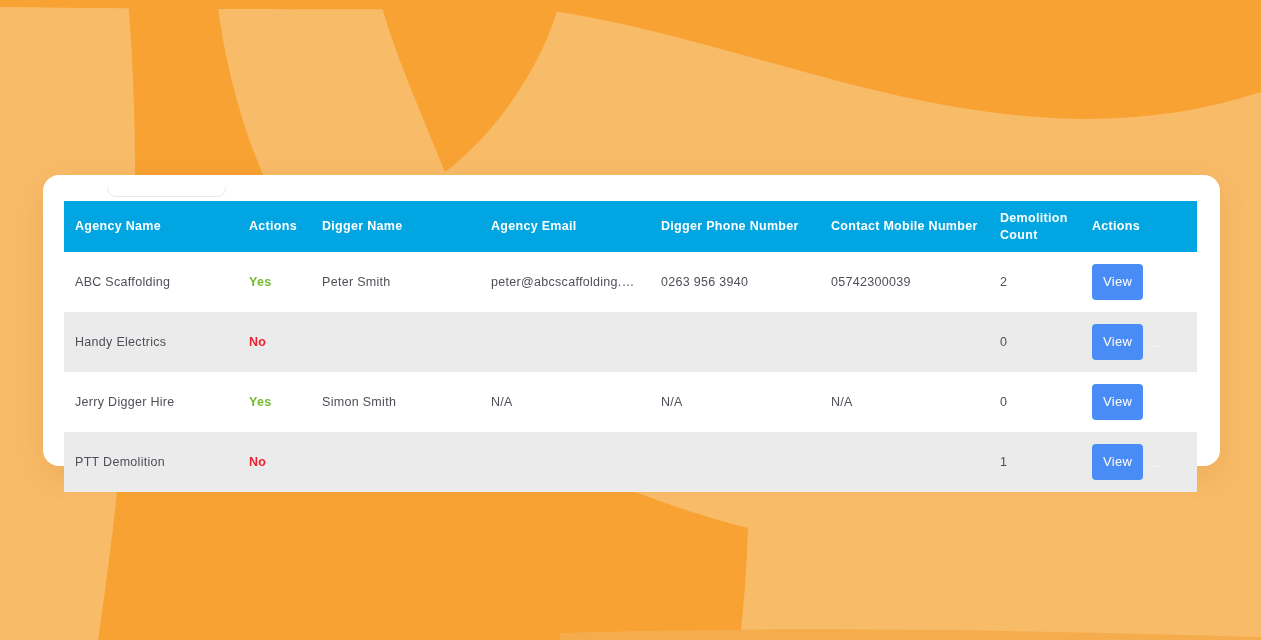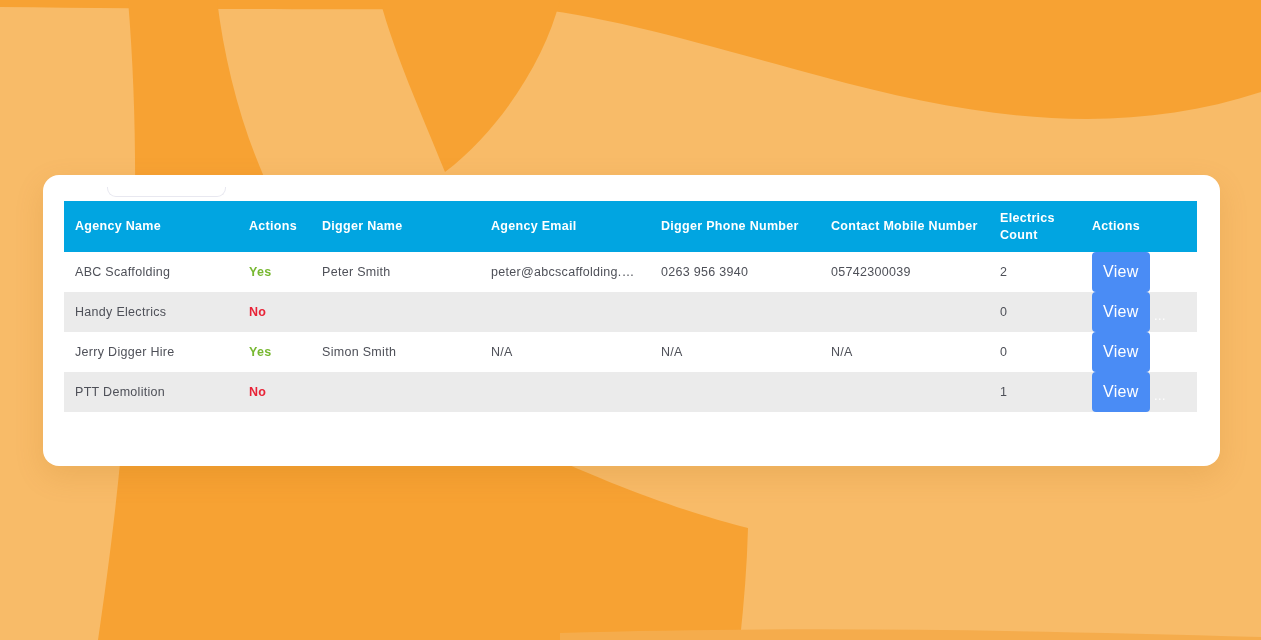--- a/index.html
+++ b/index.html
@@ -25,31 +25,31 @@
     border-collapse:collapse;table-layout:fixed;width:1133px;
     font-size:12.5px;color:#4E5058;letter-spacing:.3px;
   }
   thead th{
     background:var(--header-bg,#01A5E1);color:#ffffff;font-weight:700;
     text-align:left;vertical-align:middle;
     height:51px;padding:6px 10px 6px 11px;box-sizing:border-box;
     font-size:12.5px;line-height:1.3;
   }
   tbody td{
-    height:40px;padding:0 10px 0 11px;box-sizing:border-box;
+    height:60px;padding:0 10px 0 11px;box-sizing:border-box;
     vertical-align:middle;background:transparent;white-space:nowrap;
     overflow:hidden;text-overflow:ellipsis;
   }
   tbody tr:nth-child(even) td{background:#EBEBEB;}
   .approved{font-weight:700;}
   .approved.yes{color:var(--status-yes,#77B831);}
   .approved.no{color:var(--status-no,#E82337);}
   .btn{
     display:inline-block;border:none;border-radius:4px;color:#fff;
-    font-size:16px;letter-spacing:.3px;padding:11px 11px;cursor:pointer;
+    font-size:13px;letter-spacing:.3px;padding:11px 11px;cursor:pointer;
     font-family:inherit;line-height:1.1;
   }
   .btn.view{background:var(--btn-view,#4A8CF5);margin-right:4px;}
   .btn.delete{background:var(--btn-delete,#F44E66);}
 </style>
 </head>
 <body>
 
 <svg class="bg-svg" viewBox="0 0 1261 640" aria-hidden="true">
   <rect x="0" y="0" width="1261" height="640" fill="#F8BB68"></rect>
@@ -79,21 +79,21 @@
           <col style="width:116px">
       </colgroup>
       <thead>
         <tr>
           <th>Agency Name</th>
           <th>Actions</th>
           <th>Digger Name</th>
           <th>Agency Email</th>
           <th>Digger Phone Number</th>
           <th>Contact Mobile Number</th>
-          <th>Electrics Count</th>
+          <th>Demolition Count</th>
           <th>Actions</th>
         </tr>
       </thead>
       <tbody>
         <tr>
           <td>ABC Scaffolding</td>
           <td class="approved yes">Yes</td>
           <td>Peter Smith</td>
           <td>peter@abcscaffolding.co.uk</td>
           <td>0263 956 3940</td>

